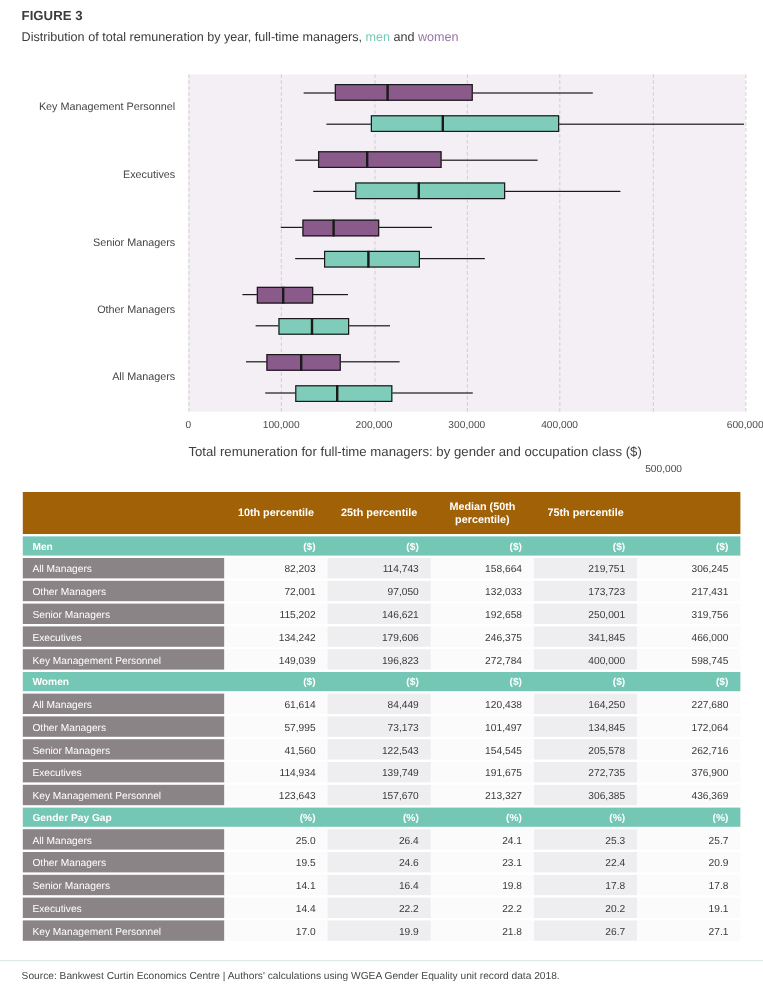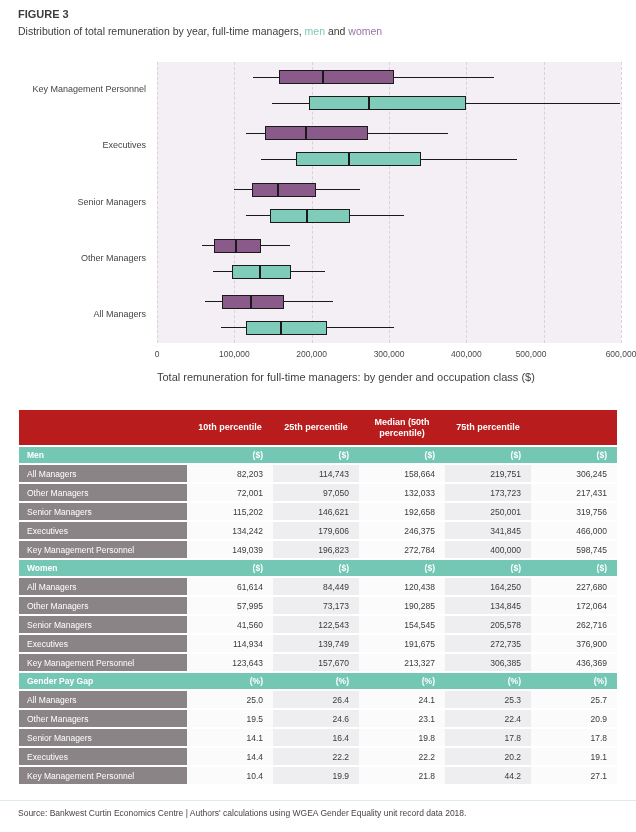--- a/index.html
+++ b/index.html
@@ -21,21 +21,21 @@
   .bp-median{ position:absolute; width:2px; height:14px; background:#1a1a1a; }
   .cat-label{ position:absolute; left:0; width:146px; text-align:right; font-size:9px; color:#454545; }
   .xtick    { position:absolute; top:349px; transform:translateX(-50%); font-size:8.5px; color:#4a4a4a; }
   .xlabel   { position:absolute; left:157px; top:371px; width:464px; text-align:left; font-size:11px; color:#3f3f3f; }
 
   
   .dtable { position:absolute; left:19px; top:410px; width:598px; font-size:8.5px; }
   .trow { display:flex; margin-bottom:2px; }
   .c0 { width:168px; box-sizing:border-box; }
   .cv { width:86px;  box-sizing:border-box; }
-  .thead { background:#b91c1c; color:#fff; font-weight:bold; }
+  .thead { background:#a16207; color:#fff; font-weight:bold; }
   .thead .cell { display:flex; align-items:center; justify-content:center; text-align:center;
                  height:35px; font-size:9px; line-height:1.15; padding:0 6px; box-sizing:border-box; }
   .sec-row { background:#75c7b5; color:#fff; font-weight:bold; height:16px; align-items:center; }
   .sec-row .c0 { padding-left:8px; }
   .sec-row .cv { text-align:right; padding-right:10px; }
   .data-row { height:17px; }
   .data-row .c0 { background:#8b8487; color:#fff; padding-left:8px; display:flex; align-items:center; }
   .data-row .cv { display:flex; align-items:center; justify-content:flex-end; padding-right:10px; color:#3a3a3a; }
   .cv.odd  { background:#fbfbfb; }
   .cv.even { background:#eeeef0; }
@@ -91,21 +91,21 @@
         <div class="whisker" style="left: 63.5703px; width: 173.259px; top: 265.4px;"></div>
         <div class="bp-box" style="left: 88.7346px; width: 81.2062px; top: 258.9px; background: rgb(127, 204, 186);"></div>
         <div class="bp-median" style="left: 122.7px; top: 258.9px;"></div>
       </div>
     <div class="xlabel">Total remuneration for full-time managers: by gender and occupation class ($)</div>
   <div class="xtick" style="left: 157px;">0</div>
       <div class="xtick" style="left: 234.333px;">100,000</div>
       <div class="xtick" style="left: 311.667px;">200,000</div>
       <div class="xtick" style="left: 389px;">300,000</div>
       <div class="xtick" style="left: 466.333px;">400,000</div>
-      <div class="xtick" style="left: 531px;">500,000</div>
+      <div class="xtick" style="left: 553px; margin-top: 36px;">500,000</div>
       <div class="xtick" style="left: 621px;">600,000</div>
       <div class="cat-label" style="top: 84.1px;">Key Management Personnel</div>
       <div class="cat-label" style="top: 140.3px;">Executives</div>
       <div class="cat-label" style="top: 196.5px;">Senior Managers</div>
       <div class="cat-label" style="top: 252.7px;">Other Managers</div>
       <div class="cat-label" style="top: 308.9px;">All Managers</div>
     </div>
 
   <div class="dtable">
     <div class="trow thead">
@@ -177,21 +177,21 @@
           <div class="cv odd">61,614</div>
           <div class="cv even">84,449</div>
           <div class="cv odd">120,438</div>
           <div class="cv even">164,250</div>
           <div class="cv odd">227,680</div>
         </div>
         <div class="trow data-row">
           <div class="c0">Other Managers</div>
           <div class="cv odd">57,995</div>
           <div class="cv even">73,173</div>
-          <div class="cv odd">190,285</div>
+          <div class="cv odd">101,497</div>
           <div class="cv even">134,845</div>
           <div class="cv odd">172,064</div>
         </div>
         <div class="trow data-row">
           <div class="c0">Senior Managers</div>
           <div class="cv odd">41,560</div>
           <div class="cv even">122,543</div>
           <div class="cv odd">154,545</div>
           <div class="cv even">205,578</div>
           <div class="cv odd">262,716</div>
@@ -247,24 +247,24 @@
         <div class="trow data-row">
           <div class="c0">Executives</div>
           <div class="cv odd">14.4</div>
           <div class="cv even">22.2</div>
           <div class="cv odd">22.2</div>
           <div class="cv even">20.2</div>
           <div class="cv odd">19.1</div>
         </div>
         <div class="trow data-row">
           <div class="c0">Key Management Personnel</div>
-          <div class="cv odd">10.4</div>
+          <div class="cv odd">17.0</div>
           <div class="cv even">19.9</div>
           <div class="cv odd">21.8</div>
-          <div class="cv even">44.2</div>
+          <div class="cv even">26.7</div>
           <div class="cv odd">27.1</div>
         </div>
       </div>
   </div>
 
   <div class="rule"></div>
   <div class="source">Source: Bankwest Curtin Economics Centre | Authors' calculations using WGEA Gender Equality unit record data 2018.</div>
 
 </div>
 

